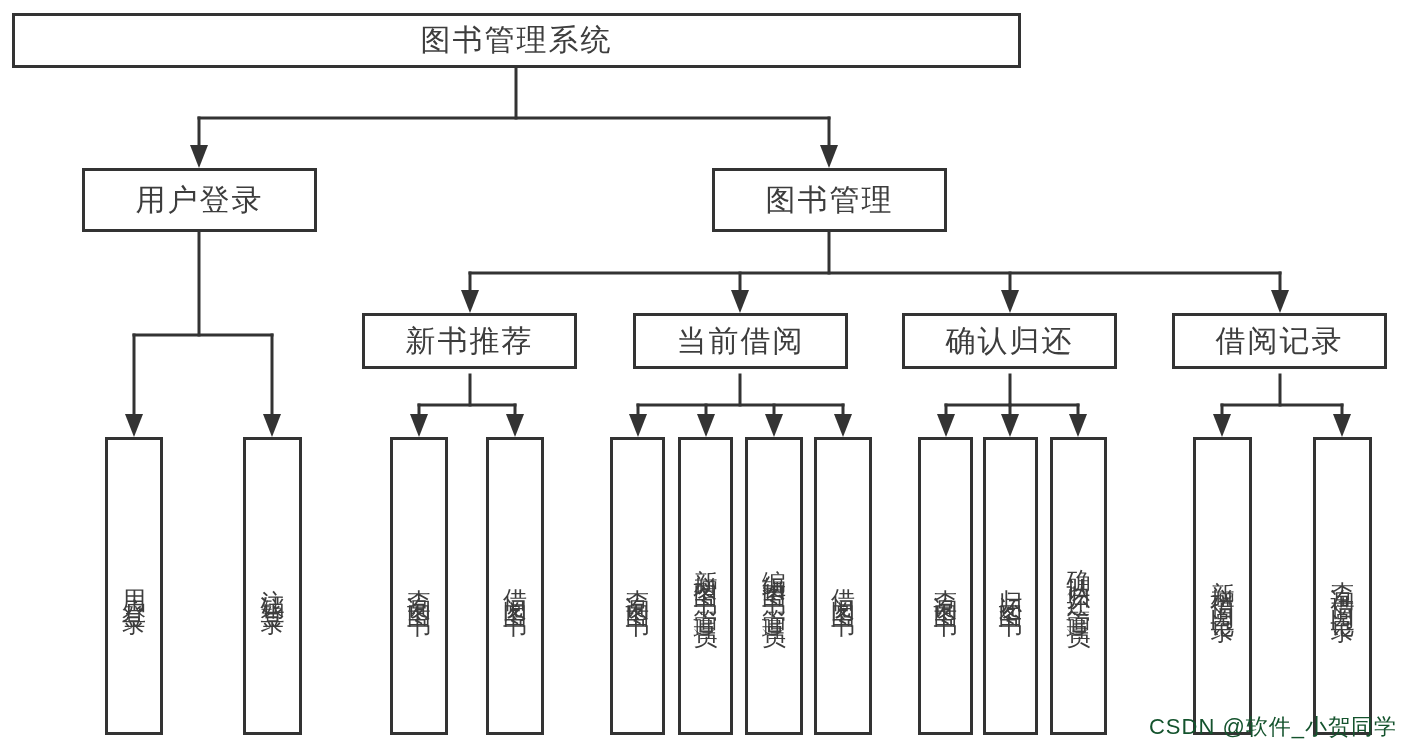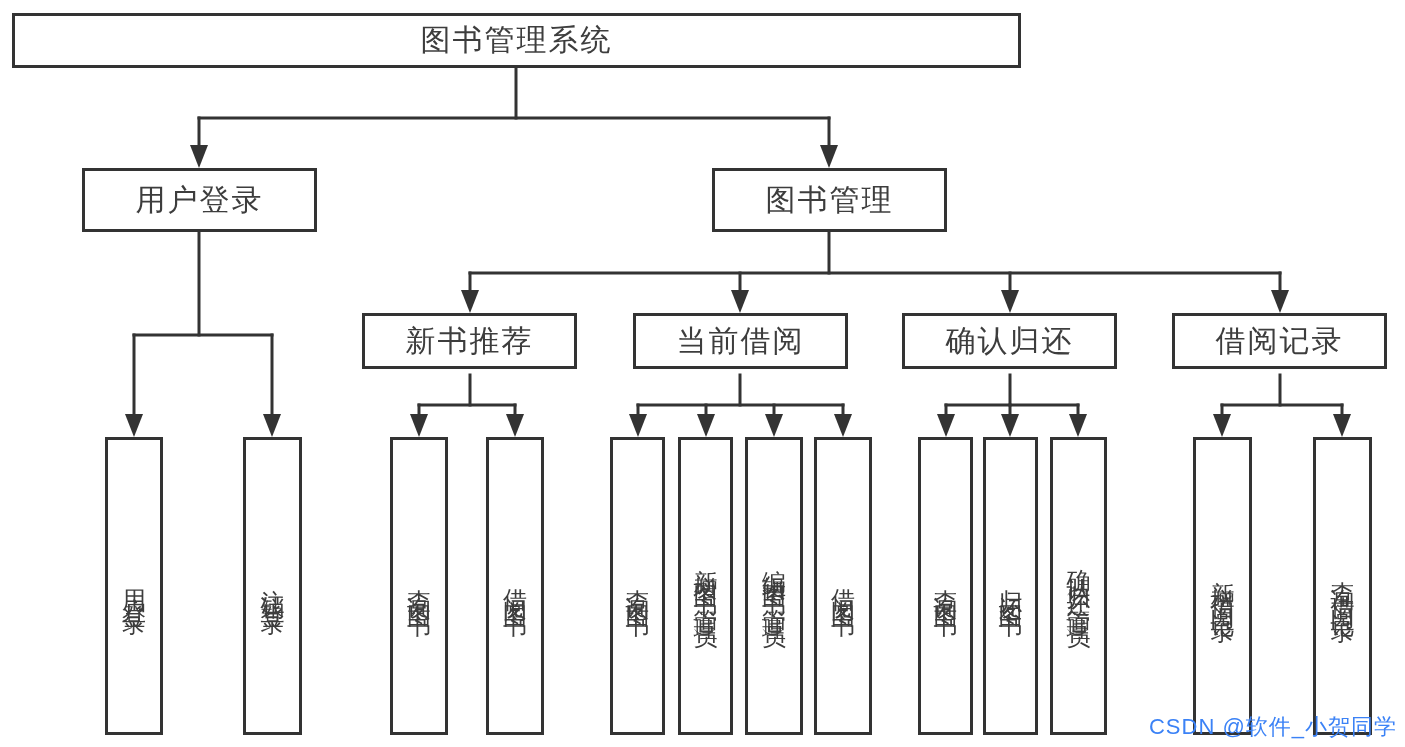--- a/index.html
+++ b/index.html
@@ -64,21 +64,21 @@
   .lf-9  { left: 918px;  width: 55px; }
   .lf-10 { left: 983px;  width: 55px; }
   .lf-11 { left: 1050px; width: 57px; }
   .lf-12 { left: 1193px; width: 59px; }
   .lf-13 { left: 1313px; width: 59px; }
   .watermark {
     position: absolute;
     right: 8px;
     bottom: 5px;
     font-size: 22px;
-    color: #3b82f6;
+    color: #14532d;
     letter-spacing: 1px;
     z-index: 3;
     white-space: nowrap;
   }
 </style>
 </head>
 <body>
 
 <div class="stage">
 

